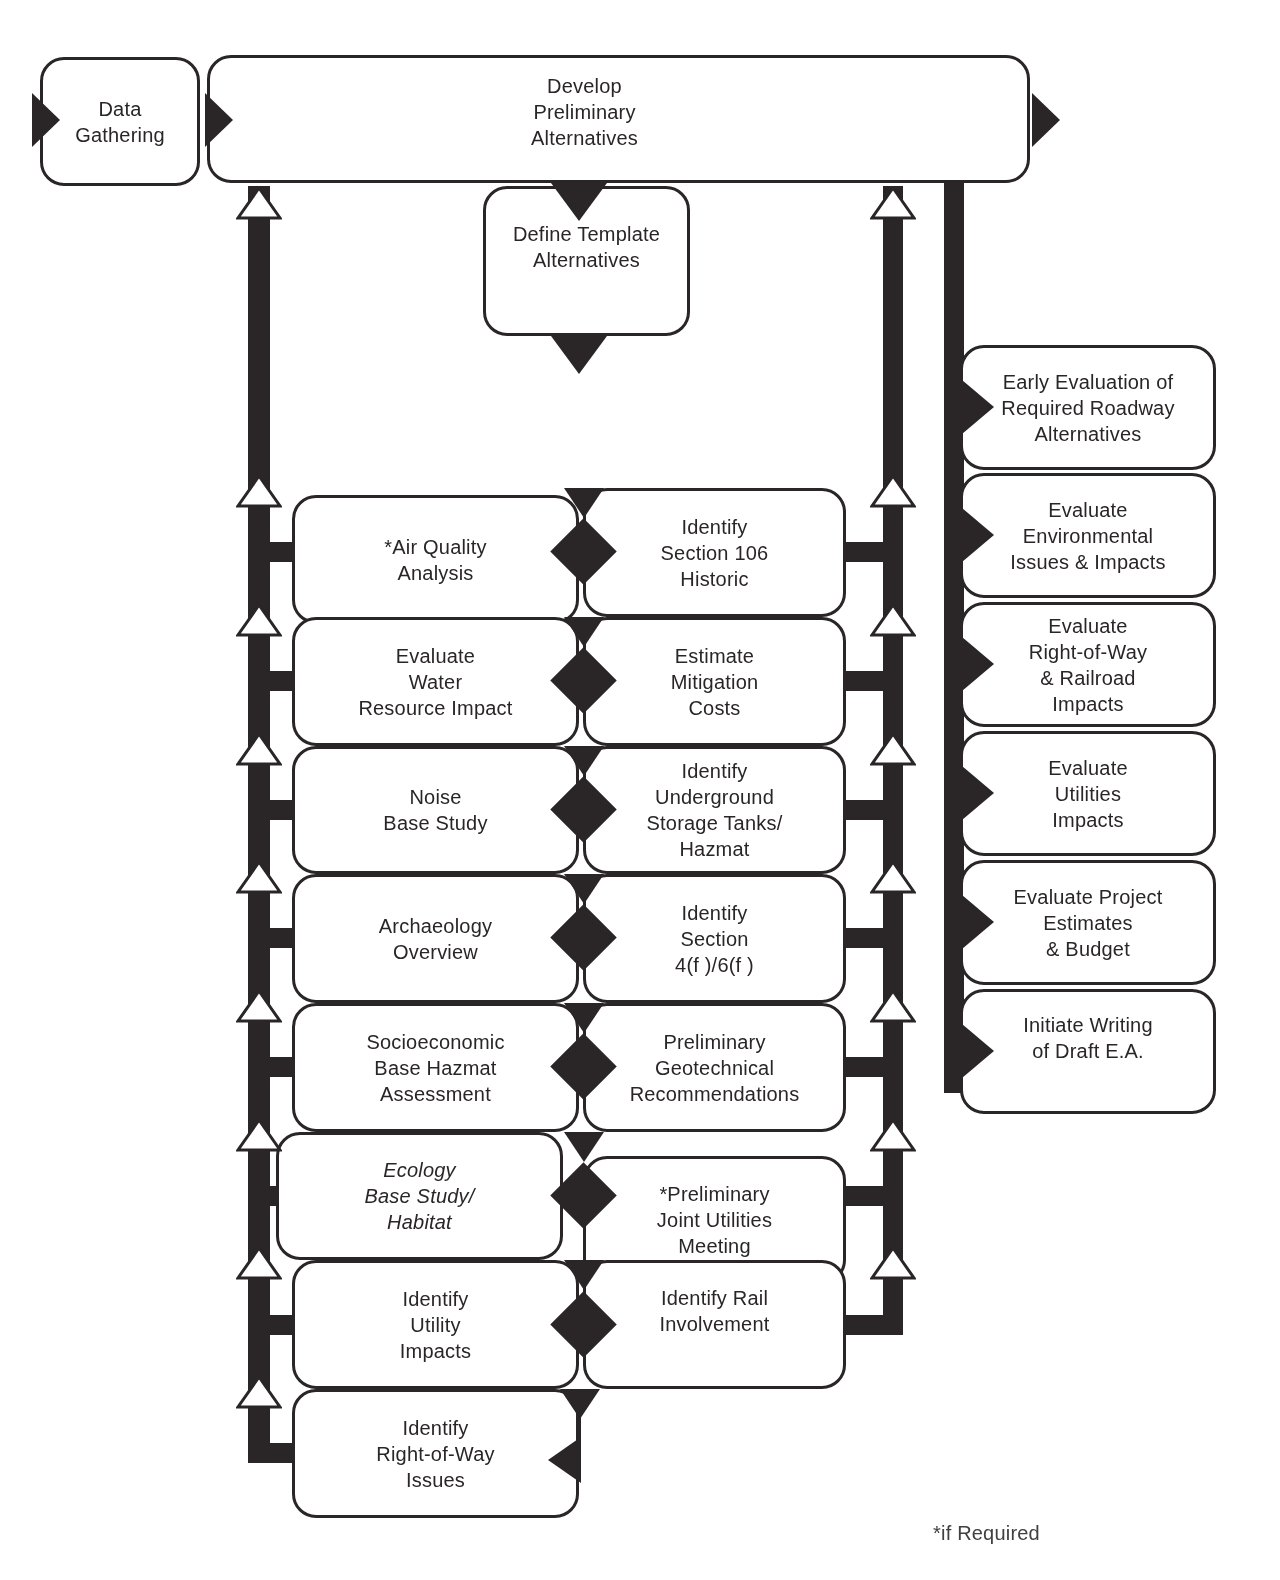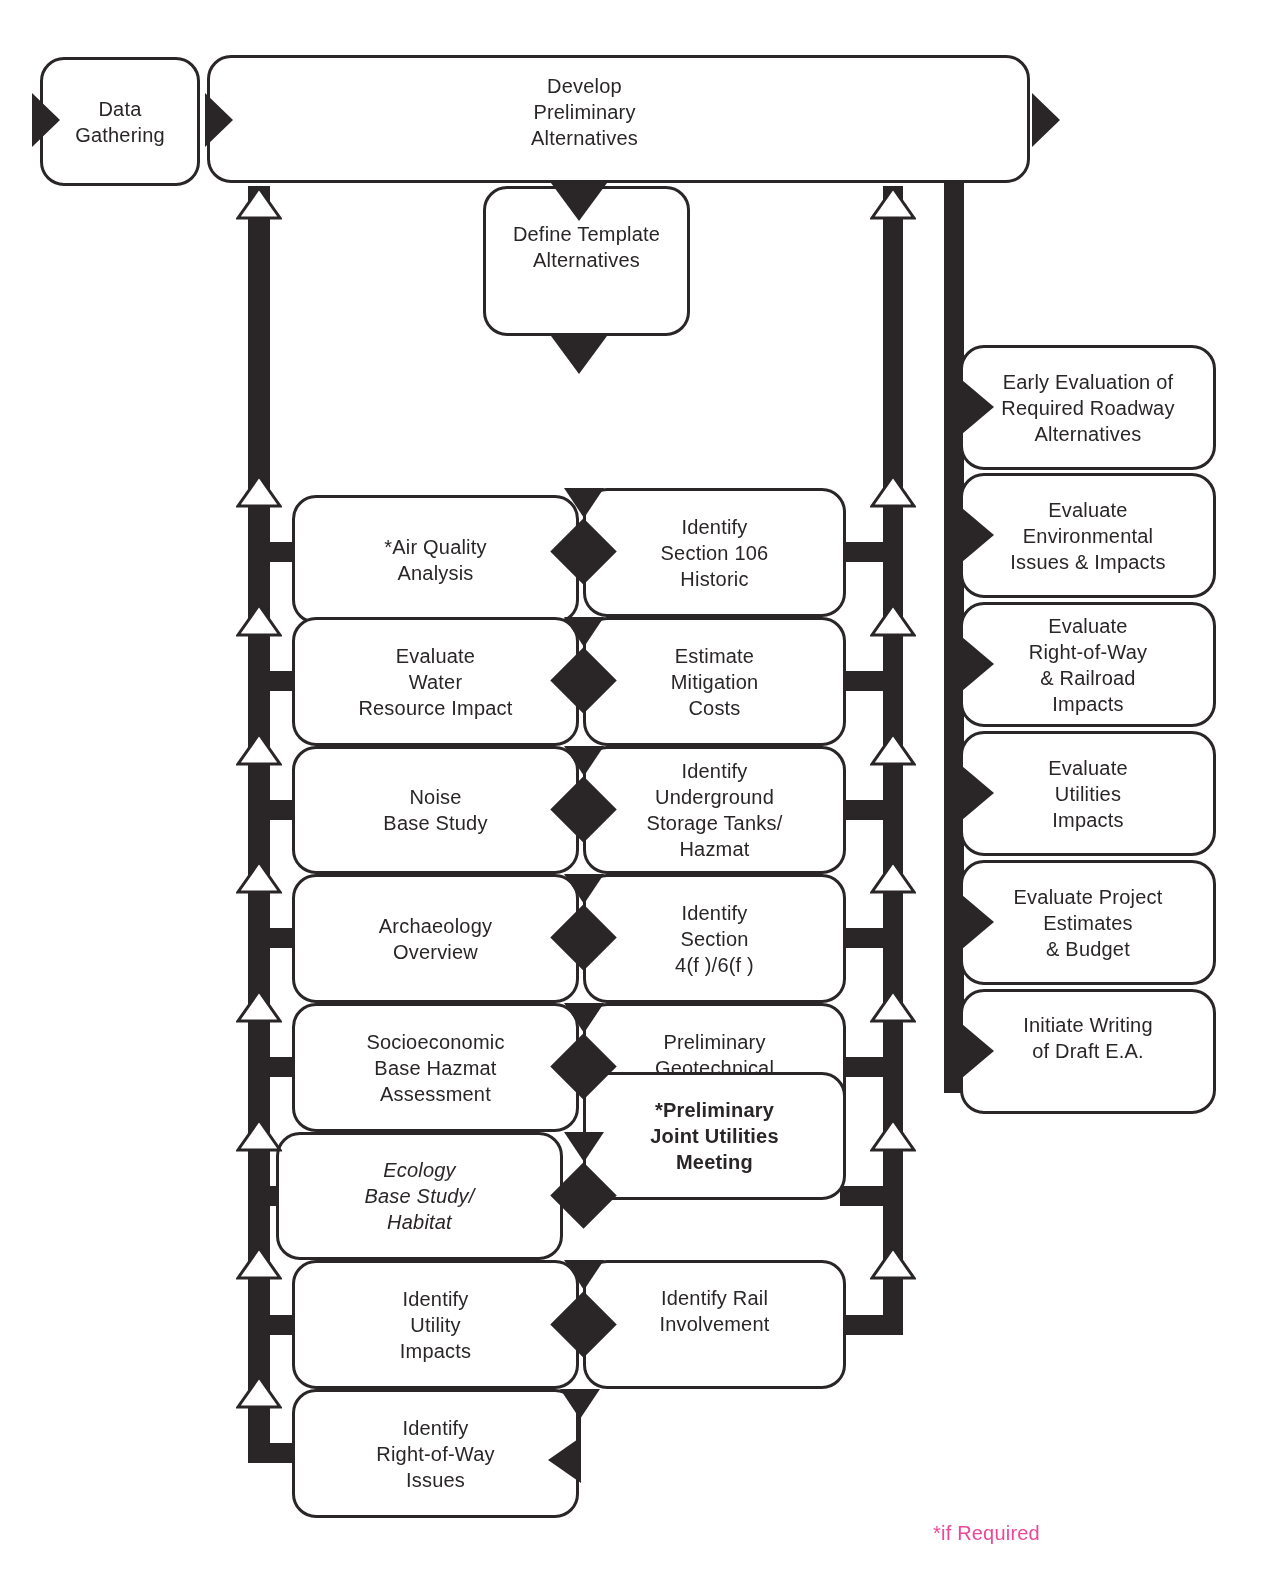--- a/index.html
+++ b/index.html
@@ -19,21 +19,21 @@
   .shift-left{transform:translateX(-34px);}
   .bar,.stub,.vline{position:absolute;background:#2a2627;z-index:1;}
   .tri{position:absolute;width:0;height:0;z-index:3;}
   .tri-down-big{border-left:28px solid transparent;border-right:28px solid transparent;border-top:38px solid #2a2627;}
   .tri-down-small{border-left:20px solid transparent;border-right:20px solid transparent;border-top:30px solid #2a2627;}
   .tri-right{border-top:27px solid transparent;border-bottom:27px solid transparent;border-left:32px solid #2a2627;}
   .tri-entry{border-top:27px solid transparent;border-bottom:27px solid transparent;border-left:28px solid #2a2627;}
   .tri-left-half{border-top:23px solid transparent;border-bottom:23px solid transparent;border-right:33px solid #2a2627;}
   .diamond{position:absolute;width:47px;height:47px;background:#2a2627;transform:rotate(45deg);z-index:3;}
   .up-head{position:absolute;z-index:3;}
-  .footnote{position:absolute;font-size:20px;letter-spacing:.2px;color:#ec4899;z-index:2;}
+  .footnote{position:absolute;font-size:20px;letter-spacing:.2px;color:#404040;z-index:2;}
 </style>
 </head>
 <body>
 
 <div class="canvas">
 
   <div class="bar" style="left:248px;top:186px;width:22px;height:1277px;"></div>
   <div class="bar" style="left:883px;top:186px;width:20px;height:1149px;"></div>
   <div class="bar" style="left:944px;top:181px;width:20px;height:912px;"></div>
   <div class="vline" style="left:577px;top:1389px;width:4px;height:72px;"></div>
@@ -127,21 +127,21 @@
   <div class="node" style="left:583px;top:874px;width:263px;height:129px;">
     <div class="label">Identify
 Section
 4(f )/6(f )</div>
   </div>
   <div class="node" style="left:583px;top:1003px;width:263px;height:129px;">
     <div class="label">Preliminary
 Geotechnical
 Recommendations</div>
   </div>
-  <div class="node" style="left:583px;top:1072px;width:263px;height:128px;font-weight:bold;">
+  <div class="node" style="left:583px;top:1156px;width:263px;height:128px;">
     <div class="label">*Preliminary
 Joint Utilities
 Meeting</div>
   </div>
   <div class="node" style="left:583px;top:1260px;width:263px;height:129px;">
     <div class="label text-high">Identify Rail
 Involvement</div>
   </div>
 
   <div class="node" style="left:960px;top:345px;width:256px;height:125px;">

